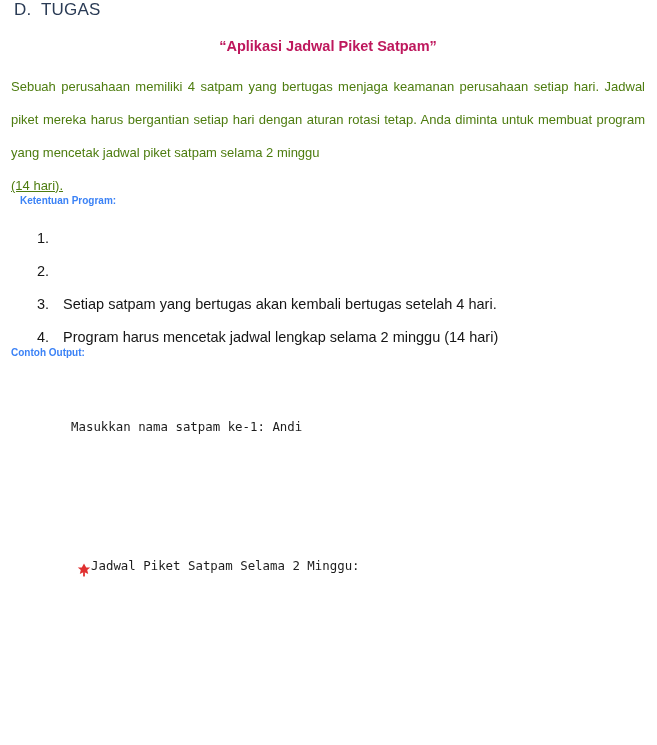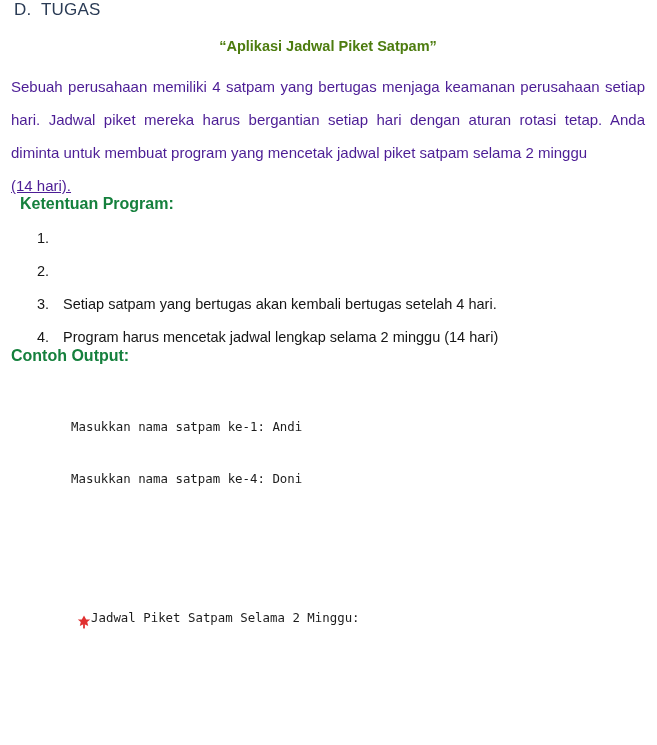--- a/index.html
+++ b/index.html
@@ -41,46 +41,46 @@
 
   
   .doc-title {
     position: absolute;
     left: 11px;
     top: 38px;
     width: 634px;
     text-align: center;
     font-size: 14.5px;
     font-weight: bold;
-    color: #4d7c0f;
+    color: #be185d;
   }
 
   
   .intro-par {
     position: absolute;
     left: 11px;
     top: 70px;
     width: 634px;
-    font-size: 15px;
+    font-size: 13px;
     line-height: 33px;
     text-align: justify;
     text-justify: inter-word;
-    color: #4c1d95;
+    color: #4d7c0f;
   }
   .intro-par .lastline {
     display: block;
     text-decoration: underline;
   }
 
   
   .subheading {
     position: absolute;
-    font-size: 16px;
+    font-size: 10px;
     font-weight: bold;
-    color: #15803d;
+    color: #3b82f6;
   }
   .subheading-ketentuan {
     left: 20px;
     top: 195px;
   }
   .subheading-contoh {
     left: 11px;
     top: 347px;
   }
 
@@ -163,21 +163,20 @@
     <li><span class="req-num">1.</span></li>
     <li><span class="req-num">2.</span></li>
     <li><span class="req-num">3.</span><span>Setiap satpam yang bertugas akan kembali bertugas setelah 4 hari.</span></li>
     <li><span class="req-num">4.</span><span>Program harus mencetak jadwal lengkap selama 2 minggu (14 hari)</span></li>
   </ol>
 
   <div class="subheading subheading-contoh">Contoh Output:</div>
 
   <div class="console-block">
     <div class="console-line">Masukkan nama satpam ke-1: Andi</div>
-    <div class="console-line">Masukkan nama satpam ke-4: Doni</div>
 
     <div class="console-line spacer">&nbsp;</div>
 
     <div class="console-line pinned"><span class="pin-icon"><svg width="16" height="16" viewBox="0 0 16 16" xmlns="http://www.w3.org/2000/svg">
             <g fill="#e03030">
               <path d="M8 1.6 L10.2 5.4 L14.2 5.6 L11.2 8.1 L12.2 12 L8 9.9 L3.8 12 L4.8 8.1 L1.8 5.6 L5.8 5.4 Z"></path>
               <rect x="7.1" y="8.4" width="1.8" height="6.2" rx="0.6"></rect>
             </g>
           </svg></span><span>Jadwal Piket Satpam Selama 2 Minggu:</span></div>
 

